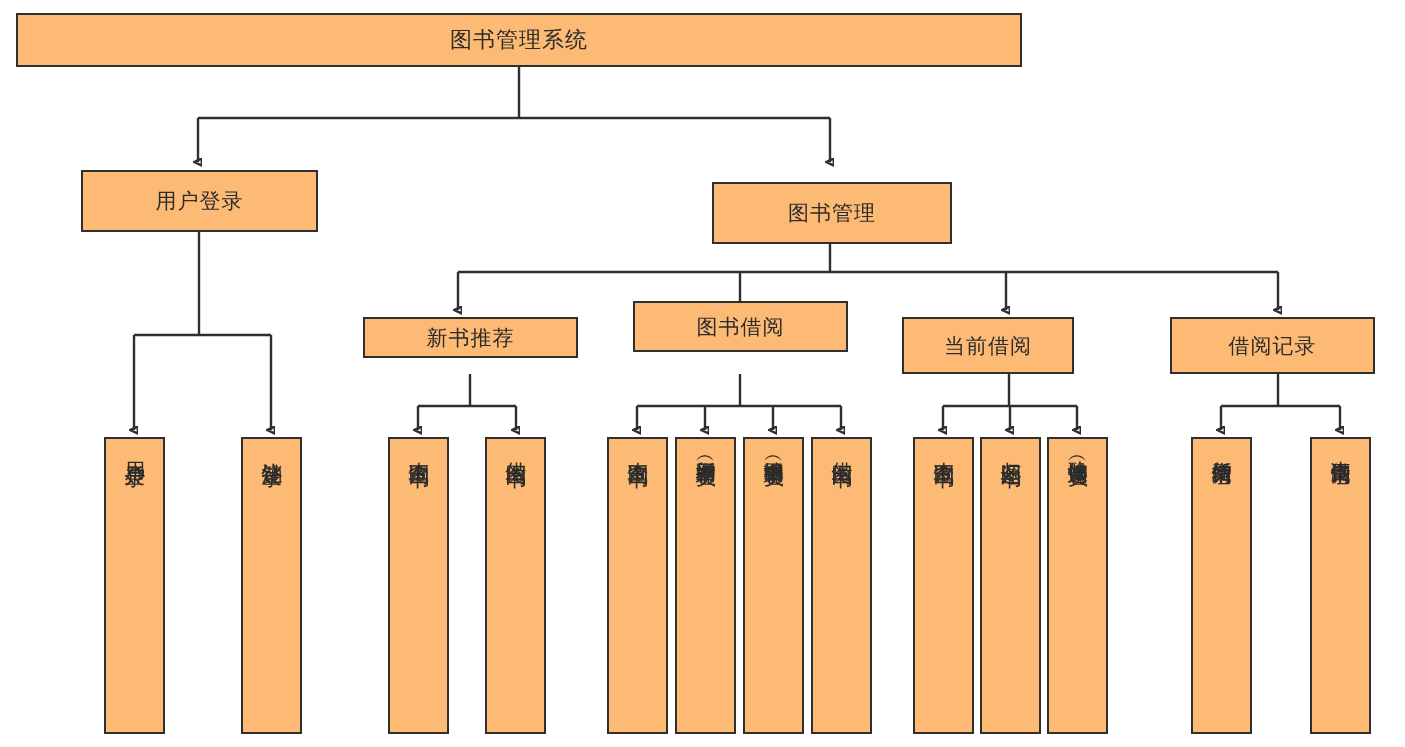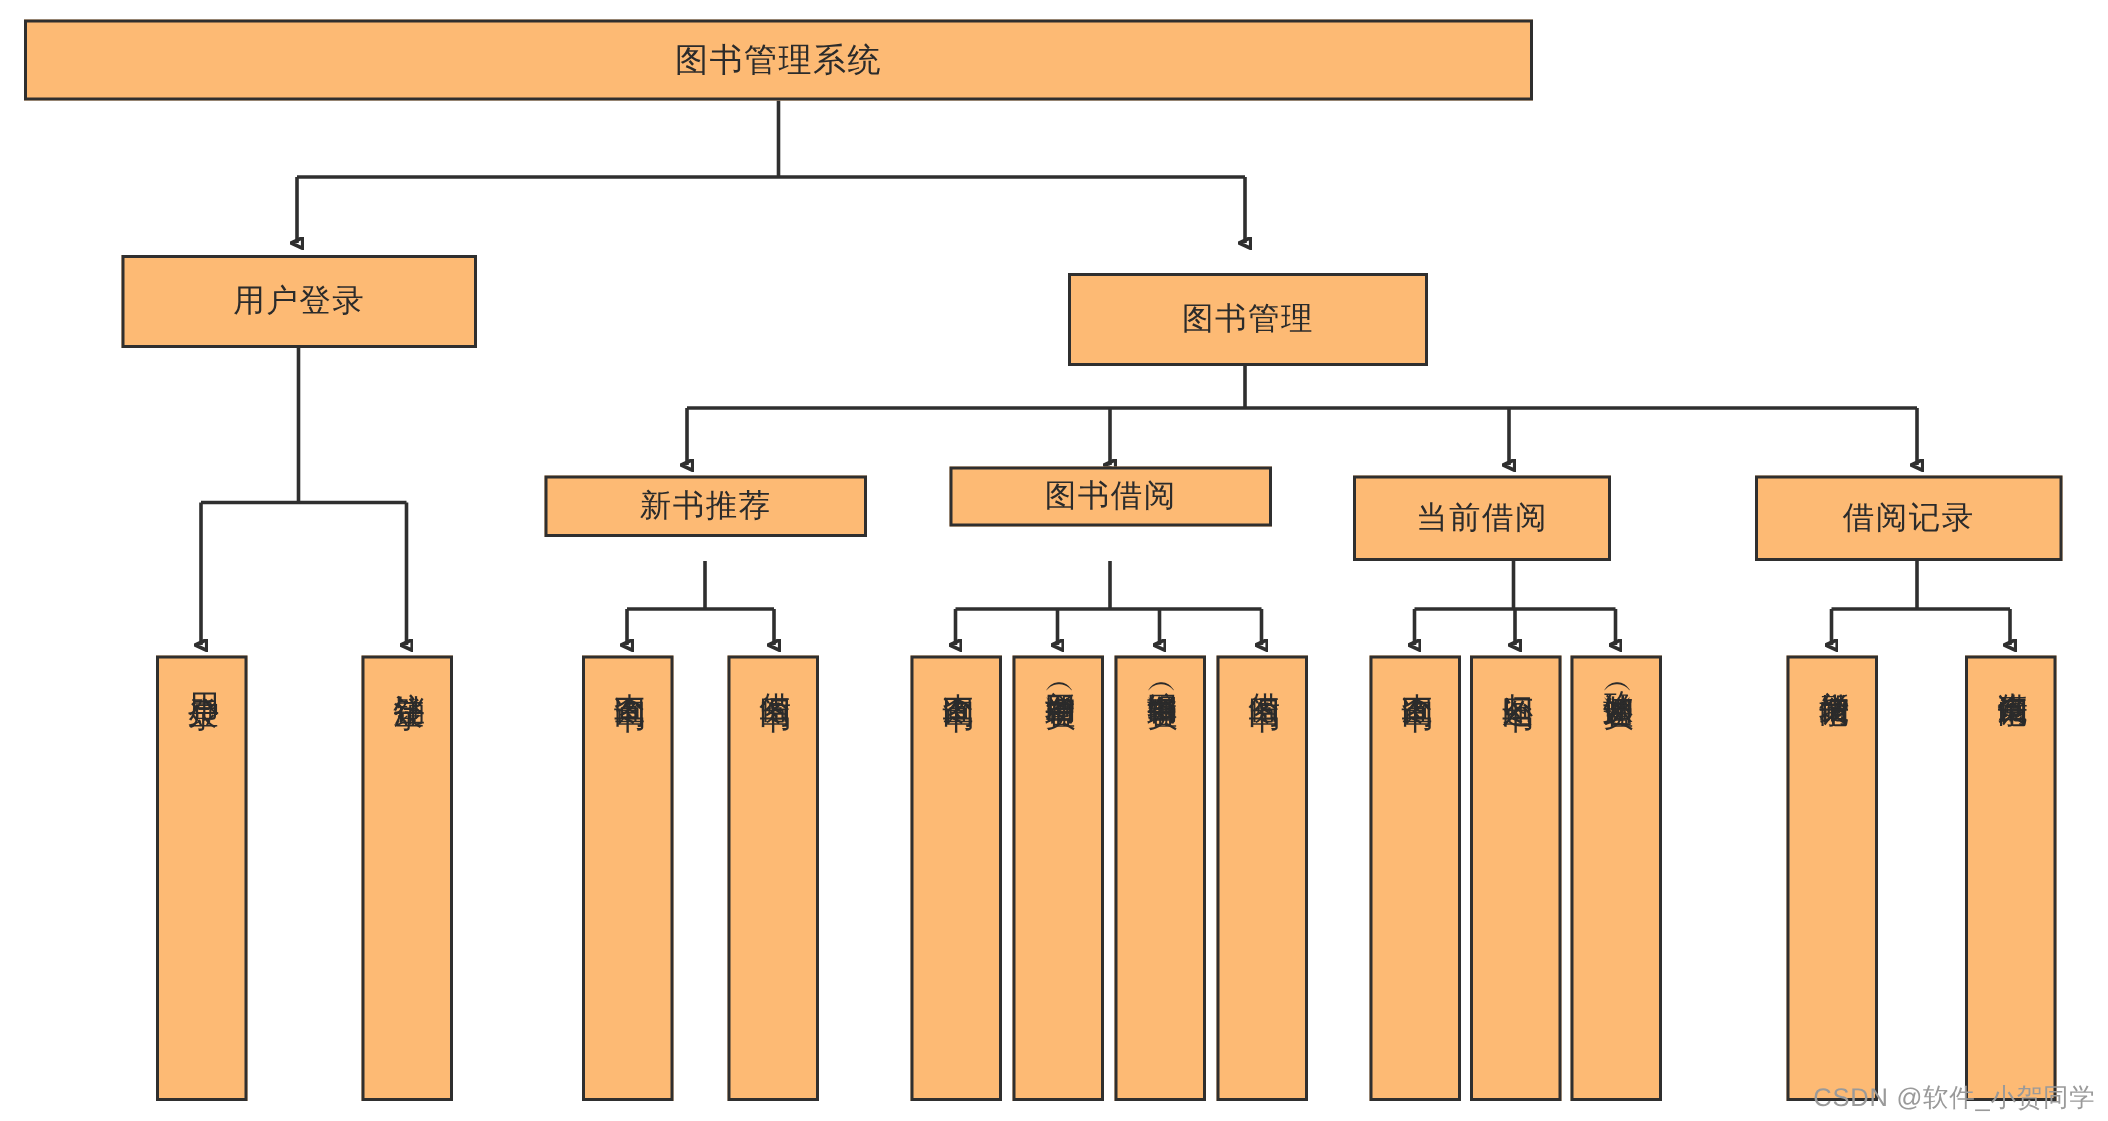--- a/index.html
+++ b/index.html
@@ -129,21 +129,21 @@
   <div class="node h" style="left:81px; top:170px; width:237px; height:62px;">
     <span>用户登录</span>
   </div>
   <div class="node h" style="left:712px; top:170px; width:240px; height:62px;margin-top:12px;">
     <span>图书管理</span>
   </div>
 
   <div class="node h" style="left:363px; top:317px; width:215px; height:41px;">
     <span>新书推荐</span>
   </div>
-  <div class="node h" style="left:633px; top:311px; width:215px; height:40px;justify-content:center;">
+  <div class="node h" style="left:633px; top:301px; width:215px; height:51px;justify-content:center;">
     <span>图书借阅</span>
   </div>
   <div class="node h" style="left:902px; top:317px; width:172px; height:57px;">
     <span>当前借阅</span>
   </div>
   <div class="node h" style="left:1170px; top:317px; width:205px; height:57px;">
     <span>借阅记录</span>
   </div>
 
   <div class="node v" style="left:104px; top:437px; width:61px; height:297px;">
@@ -183,14 +183,13 @@
     <span class="vtext tall">确认归还（管理员）</span>
   </div>
 
   <div class="node v" style="left:1191px; top:437px; width:61px; height:297px;">
     <span class="vtext tall">新增借阅记录</span>
   </div>
   <div class="node v" style="left:1310px; top:437px; width:61px; height:297px;">
     <span class="vtext tall">查询借阅记录</span>
   </div>
 
-  <div class="watermark">CSDN @软件_小贺同学</div>
 </div>
 
 </body></html>

